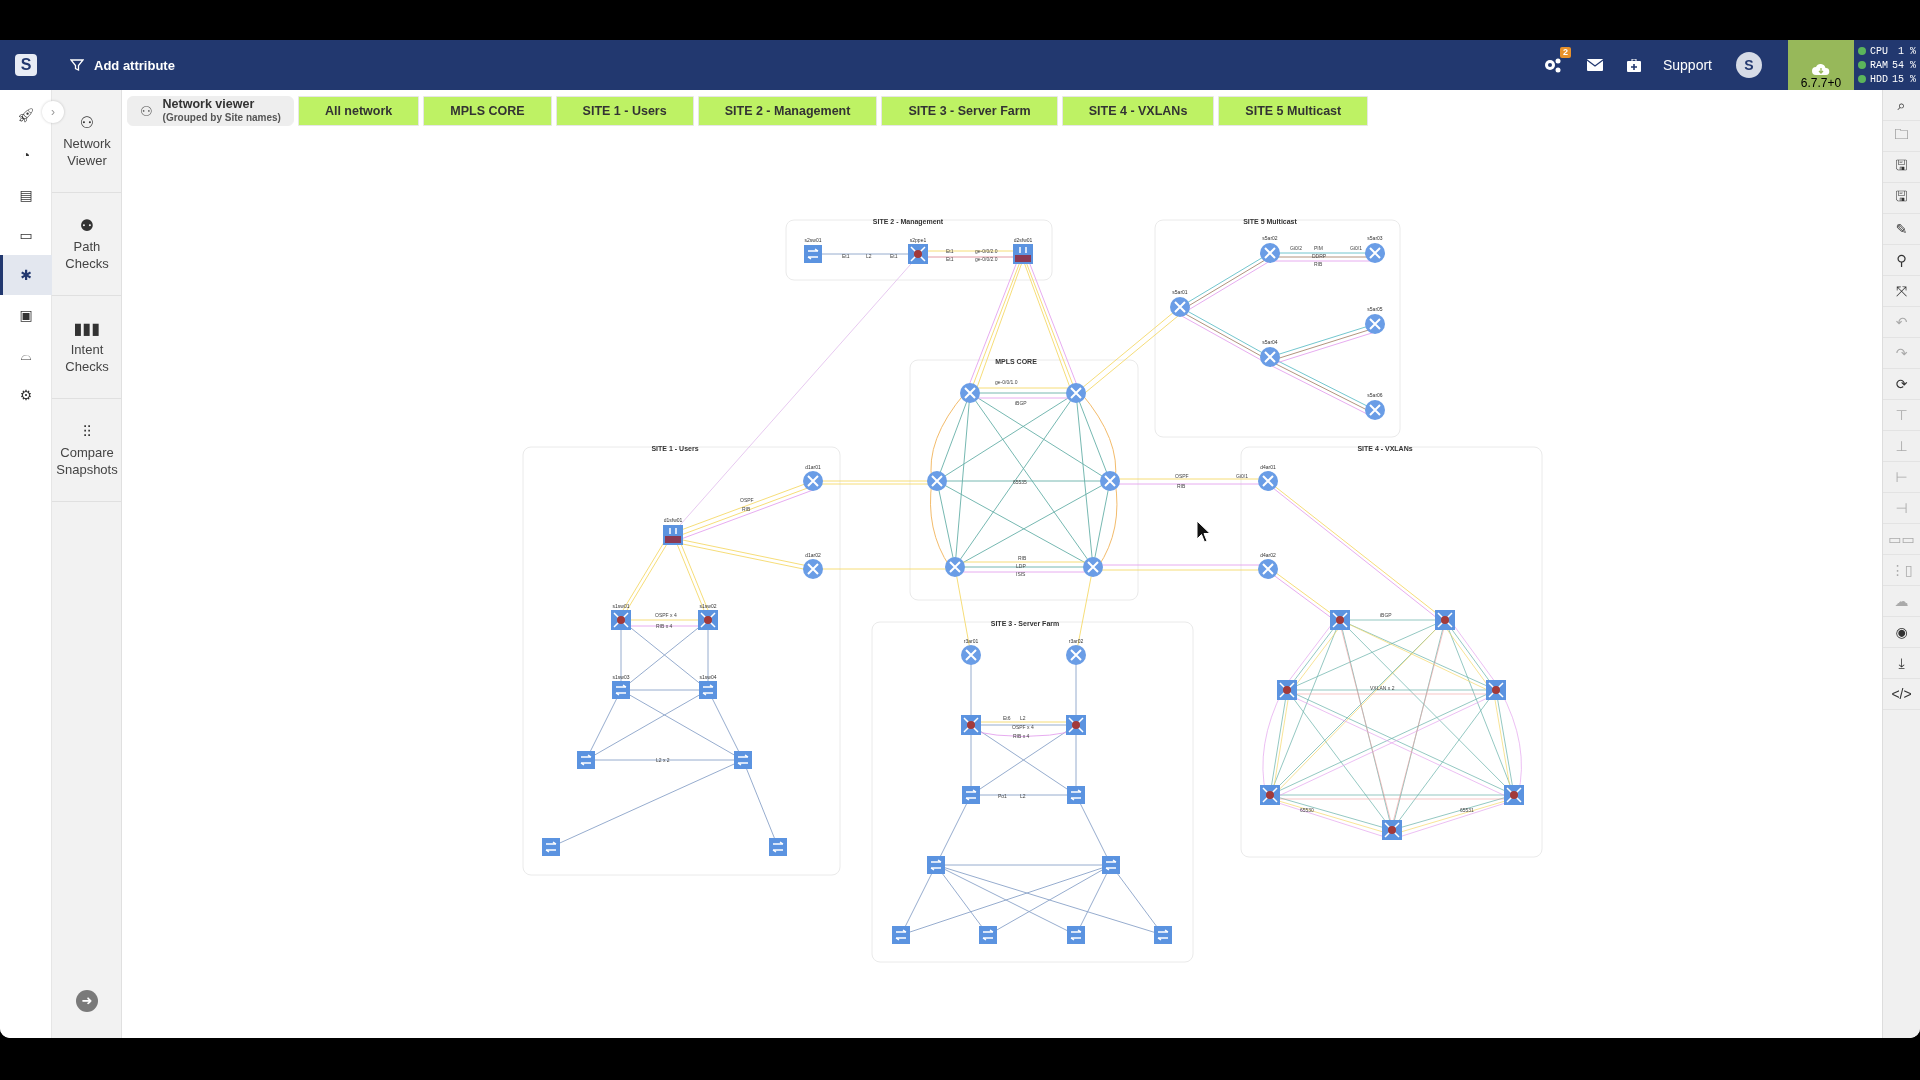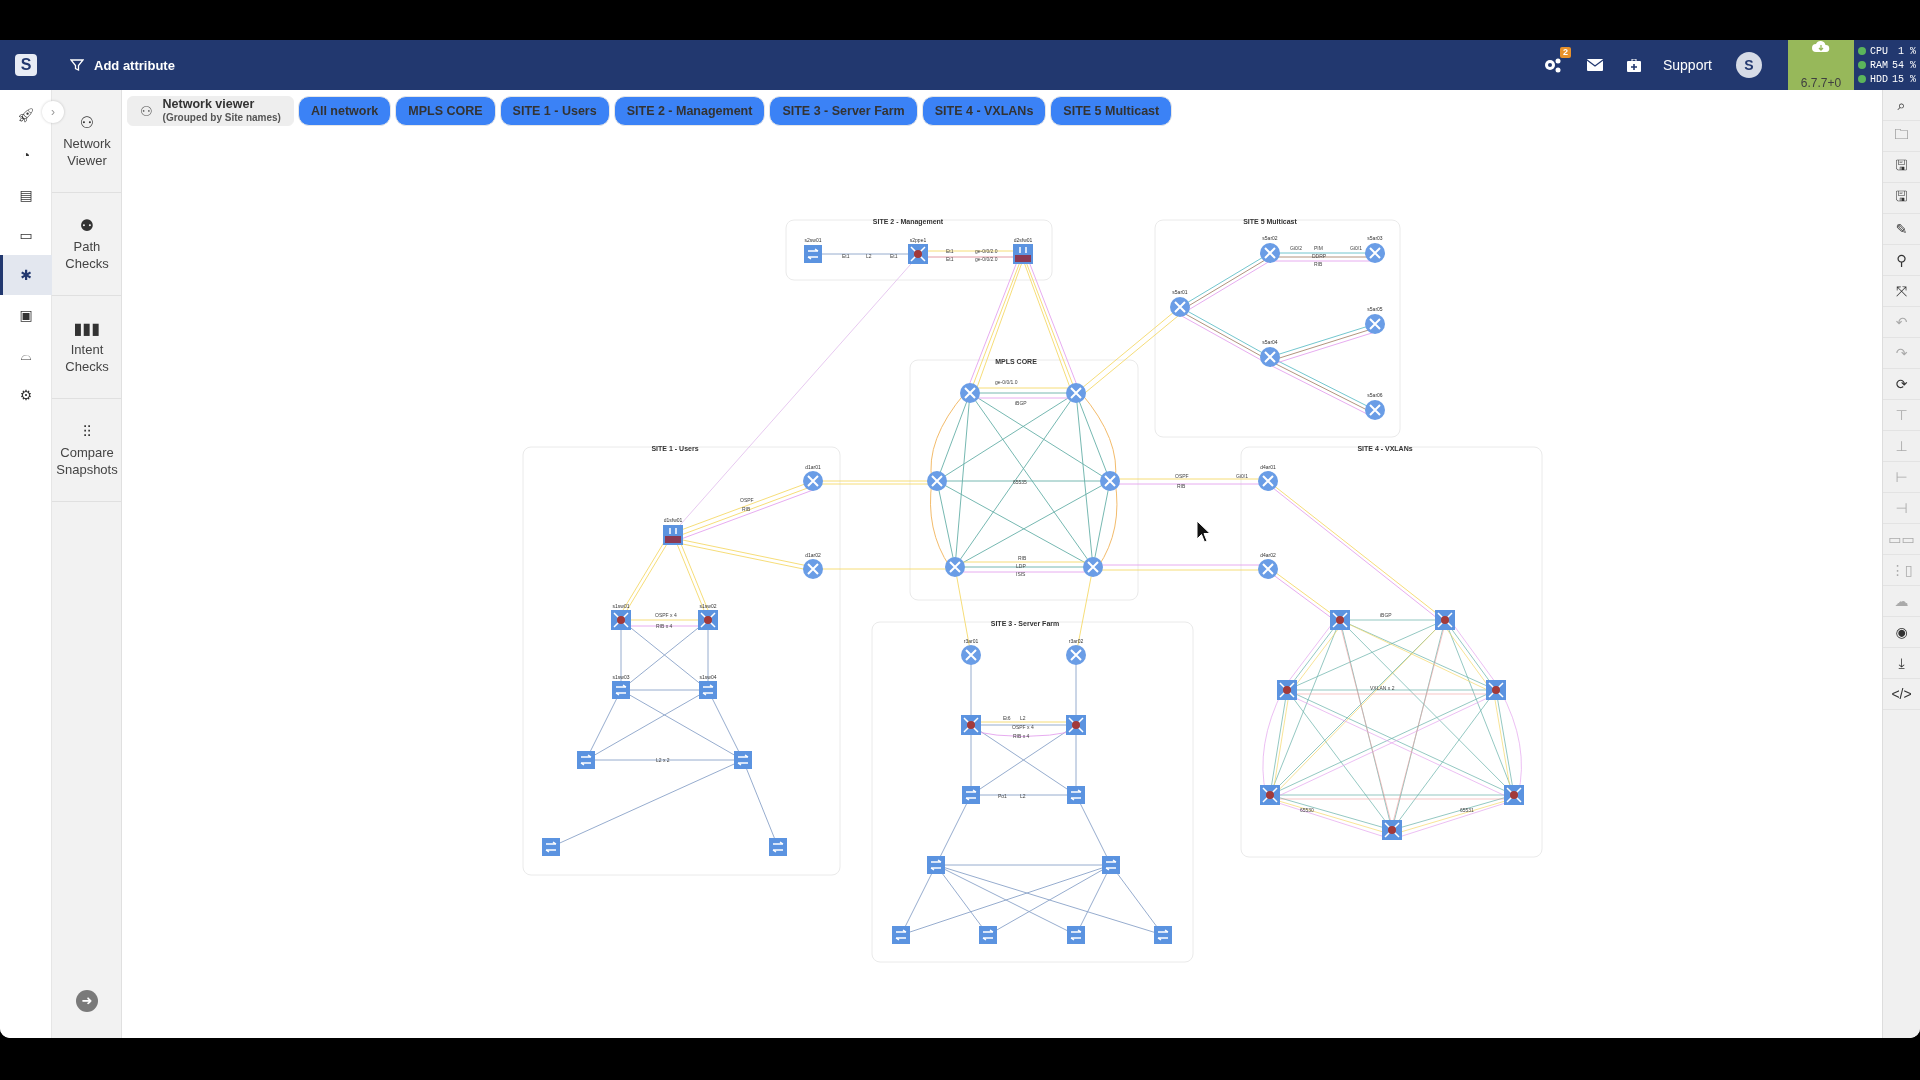--- a/index.html
+++ b/index.html
@@ -7,39 +7,39 @@
   .screen { position: absolute; left: 0; top: 40px; width: 1920px; height: 998px; background: #fff; border-radius: 0 0 10px 10px; overflow: hidden; }
   .topbar { position: absolute; left: 0; top: 0; width: 1920px; height: 50px; background: #22386f; color: #fff; display: flex; align-items: center; }
   .logo { width: 52px; height: 50px; display: flex; align-items: center; justify-content: center; }
   .logo-mark { width: 22px; height: 22px; background: #e8ecf5; border-radius: 4px; color: #22386f; font-weight: bold; font-size: 16px; line-height: 22px; text-align: center; }
   .add-attr { display: flex; align-items: center; gap: 10px; margin-left: 18px; font-size: 13px; font-weight: bold; cursor: pointer; }
   .add-attr svg { width: 14px; height: 14px; }
   .top-right { position: absolute; right: 0; top: 0; height: 50px; display: flex; align-items: center; }
   .tr-item { display: flex; align-items: center; justify-content: center; height: 50px; padding: 0 12px; font-size: 14px; cursor: pointer; position: relative; }
   .badge { position: absolute; top: 7px; right: 4px; background: #e8912b; color: #fff; font-size: 9px; font-weight: bold; padding: 0 3px; border-radius: 2px; line-height: 11px; }
   .avatar-logo { width: 26px; height: 26px; border-radius: 50%; background: #d6dbe6; color: #22386f; font-weight: bold; font-size: 14px; text-align: center; line-height: 26px; }
-  .version { width: 66px; height: 50px; background: #97b85a; color: #404040; display: flex; flex-direction: column; align-items: center; justify-content: space-between; font-size: 12px; margin-left: 14px; }
+  .version { width: 66px; height: 50px; background: #97b85a; color: #000000; display: flex; flex-direction: column; align-items: center; justify-content: flex-end; font-size: 12px; margin-left: 14px; }
   .stats { width: 66px; height: 50px; background: #22386f; font-size: 10px; padding: 4px 4px; display: flex; flex-direction: column; justify-content: space-around; font-family: Liberation Mono, monospace; }
   .stat { display: flex; align-items: center; gap: 4px; white-space: nowrap; }
   .dot { width: 8px; height: 8px; border-radius: 50%; background: #5bb55b; display: inline-block; }
   .stat .v { margin-left: auto; }
 
   .rail { position: absolute; left: 0; top: 50px; width: 52px; height: 948px; background: #fff; border-right: 1px solid #e6e6e6; }
   .rail-item { width: 52px; height: 40px; display: flex; align-items: center; justify-content: center; color: #333; cursor: pointer; position: relative; font-size: 14px; }
   .rail-item.active { background: #e3e7ef; }
   .rail-item.active::before { content: ""; position: absolute; left: 0; top: 0; width: 3px; height: 40px; background: #22386f; }
   .expander { position: absolute; left: 42px; top: 61px; width: 22px; height: 22px; border-radius: 50%; background: #fff; box-shadow: 0 0 3px rgba(0,0,0,0.2); color: #999; font-size: 12px; text-align: center; line-height: 22px; z-index: 5; cursor: pointer; }
 
   .panel { position: absolute; left: 52px; top: 50px; width: 70px; height: 948px; background: #f2f2f2; border-right: 1px solid #e0e0e0; }
   .panel-item { width: 70px; height: 103px; border-bottom: 1px solid #e0e0e0; display: flex; flex-direction: column; align-items: center; justify-content: center; text-align: center; font-size: 13px; color: #444; cursor: pointer; line-height: 17px; gap: 4px; }
   .panel-item .ic { font-size: 16px; color: #333; }
   .panel-go { position: absolute; left: 24px; bottom: 26px; width: 22px; height: 22px; border-radius: 50%; background: #7a7a7a; color: #fff; text-align: center; line-height: 22px; font-size: 13px; cursor: pointer; }
 
   .tabs { position: absolute; left: 127px; top: 56px; display: flex; gap: 4px; }
-  .tab { height: 30px; padding: 0 12px; background: #3b82f6; border: 1px solid #e6e6e6; border-radius: 11px; display: flex; align-items: center; font-size: 12.5px; font-weight: bold; color: #333; cursor: pointer; white-space: nowrap; }
+  .tab { height: 30px; padding: 0 26px; background: #bef264; border: 1px solid #e6e6e6; border-radius: 1px; display: flex; align-items: center; font-size: 12.5px; font-weight: bold; color: #333; cursor: pointer; white-space: nowrap; }
   .tab.viewer { background: #eeeeee; border-color: #eeeeee; border-radius: 6px; gap: 10px; padding: 0 12px; }
   .tab .t2 { display: flex; flex-direction: column; line-height: 13px; }
   .tab .sub { font-size: 10px; font-weight: bold; color: #555; }
 
   .canvas { position: absolute; left: 122px; top: 50px; width: 1758px; height: 948px; }
   .canvas svg { position: absolute; left: -122px; top: -90px; }
   .toolbar { position: absolute; right: 0; top: 50px; width: 38px; height: 948px; background: #f0f0f0; border-left: 1px solid #ddd; display: flex; flex-direction: column; align-items: center; }
   .tb { width: 38px; height: 31px; display: flex; align-items: center; justify-content: center; color: #333; font-size: 14px; cursor: pointer; border-bottom: 1px solid #e3e3e3; }
   .tb.dim { color: #aaa; }
 

